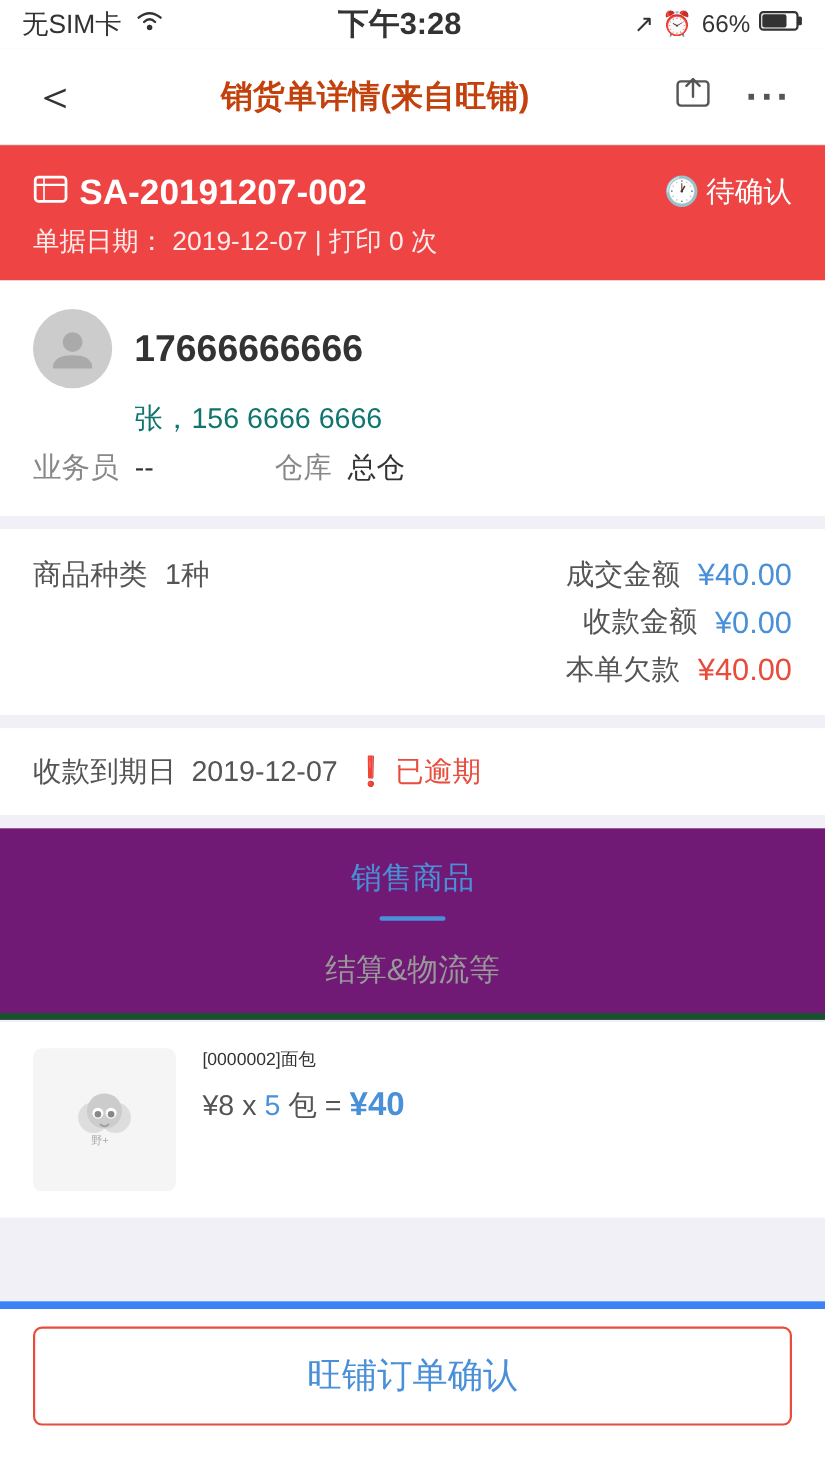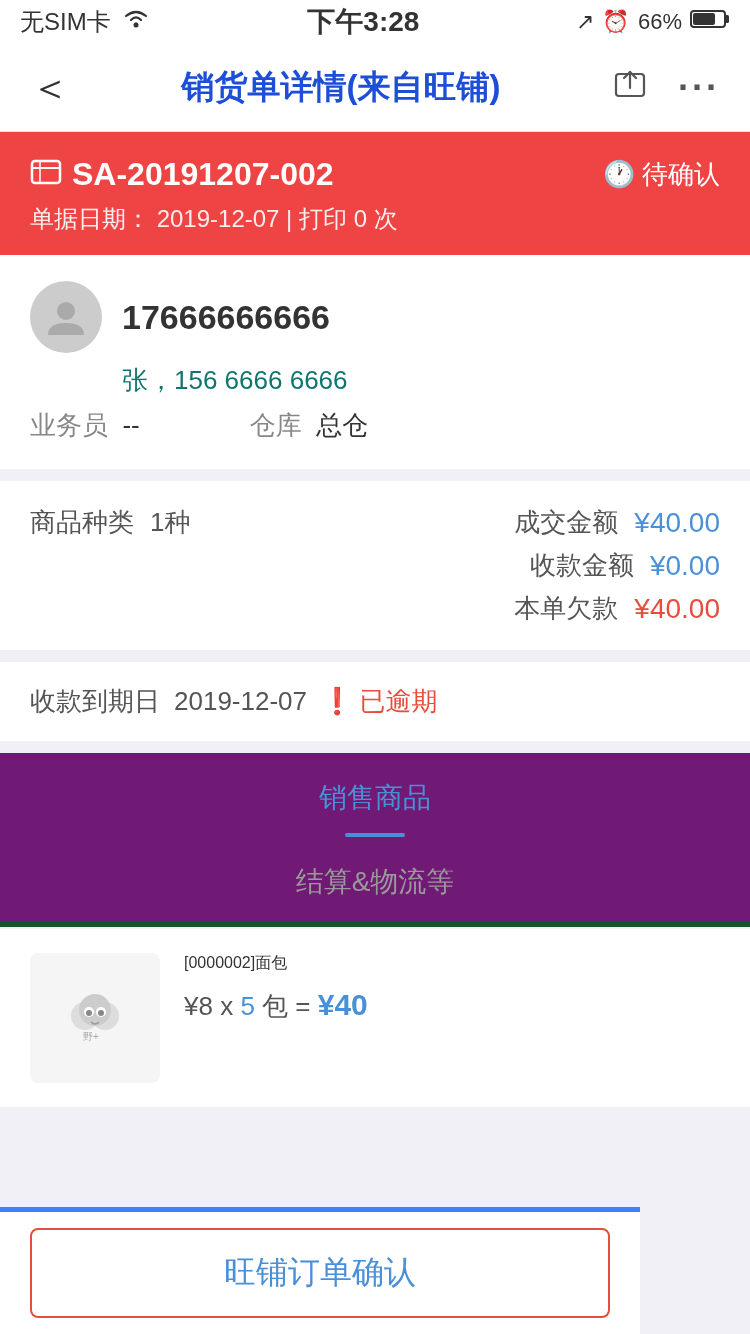--- a/index.html
+++ b/index.html
@@ -35,23 +35,23 @@
       width: 750px;
       height: 88px;
       background: #fff;
       display: flex;
       align-items: center;
       justify-content: space-between;
       padding: 0 30px;
       border-bottom: 1px solid #e5e5e5;
     }
     .nav-title {
-      font-size: 33px;
+      font-size: 29px;
       font-weight: 600;
-      color: #1d4ed8;
+      color: #c2410c;
     }
     .nav-icons { display: flex; align-items: center; gap: 30px; }
     .nav-back {
       font-size: 40px;
       color: #333;
       cursor: pointer;
     }
 
     
     .order-header {
@@ -251,24 +251,24 @@
     
     .bottom-spacer {
       height: 200px;
       background: #f0f0f6;
     }
 
     
     .bottom-bar {
       position: fixed;
       bottom: 0;
-      width: 640px;
-      background: #fff;
-      padding: 16px 30px 16px;
-      border-top: 5px solid #3b82f6;
+      width: 750px;
+      background: #fff;
+      padding: 16px 30px 38px;
+      border-top: 7px solid #3b82f6;
     }
     .confirm-btn {
       width: 100%;
       height: 90px;
       border: 2px solid #e74c3c;
       border-radius: 8px;
       background: #fff;
       color: #4a90d9;
       font-size: 32px;
       font-weight: 500;

